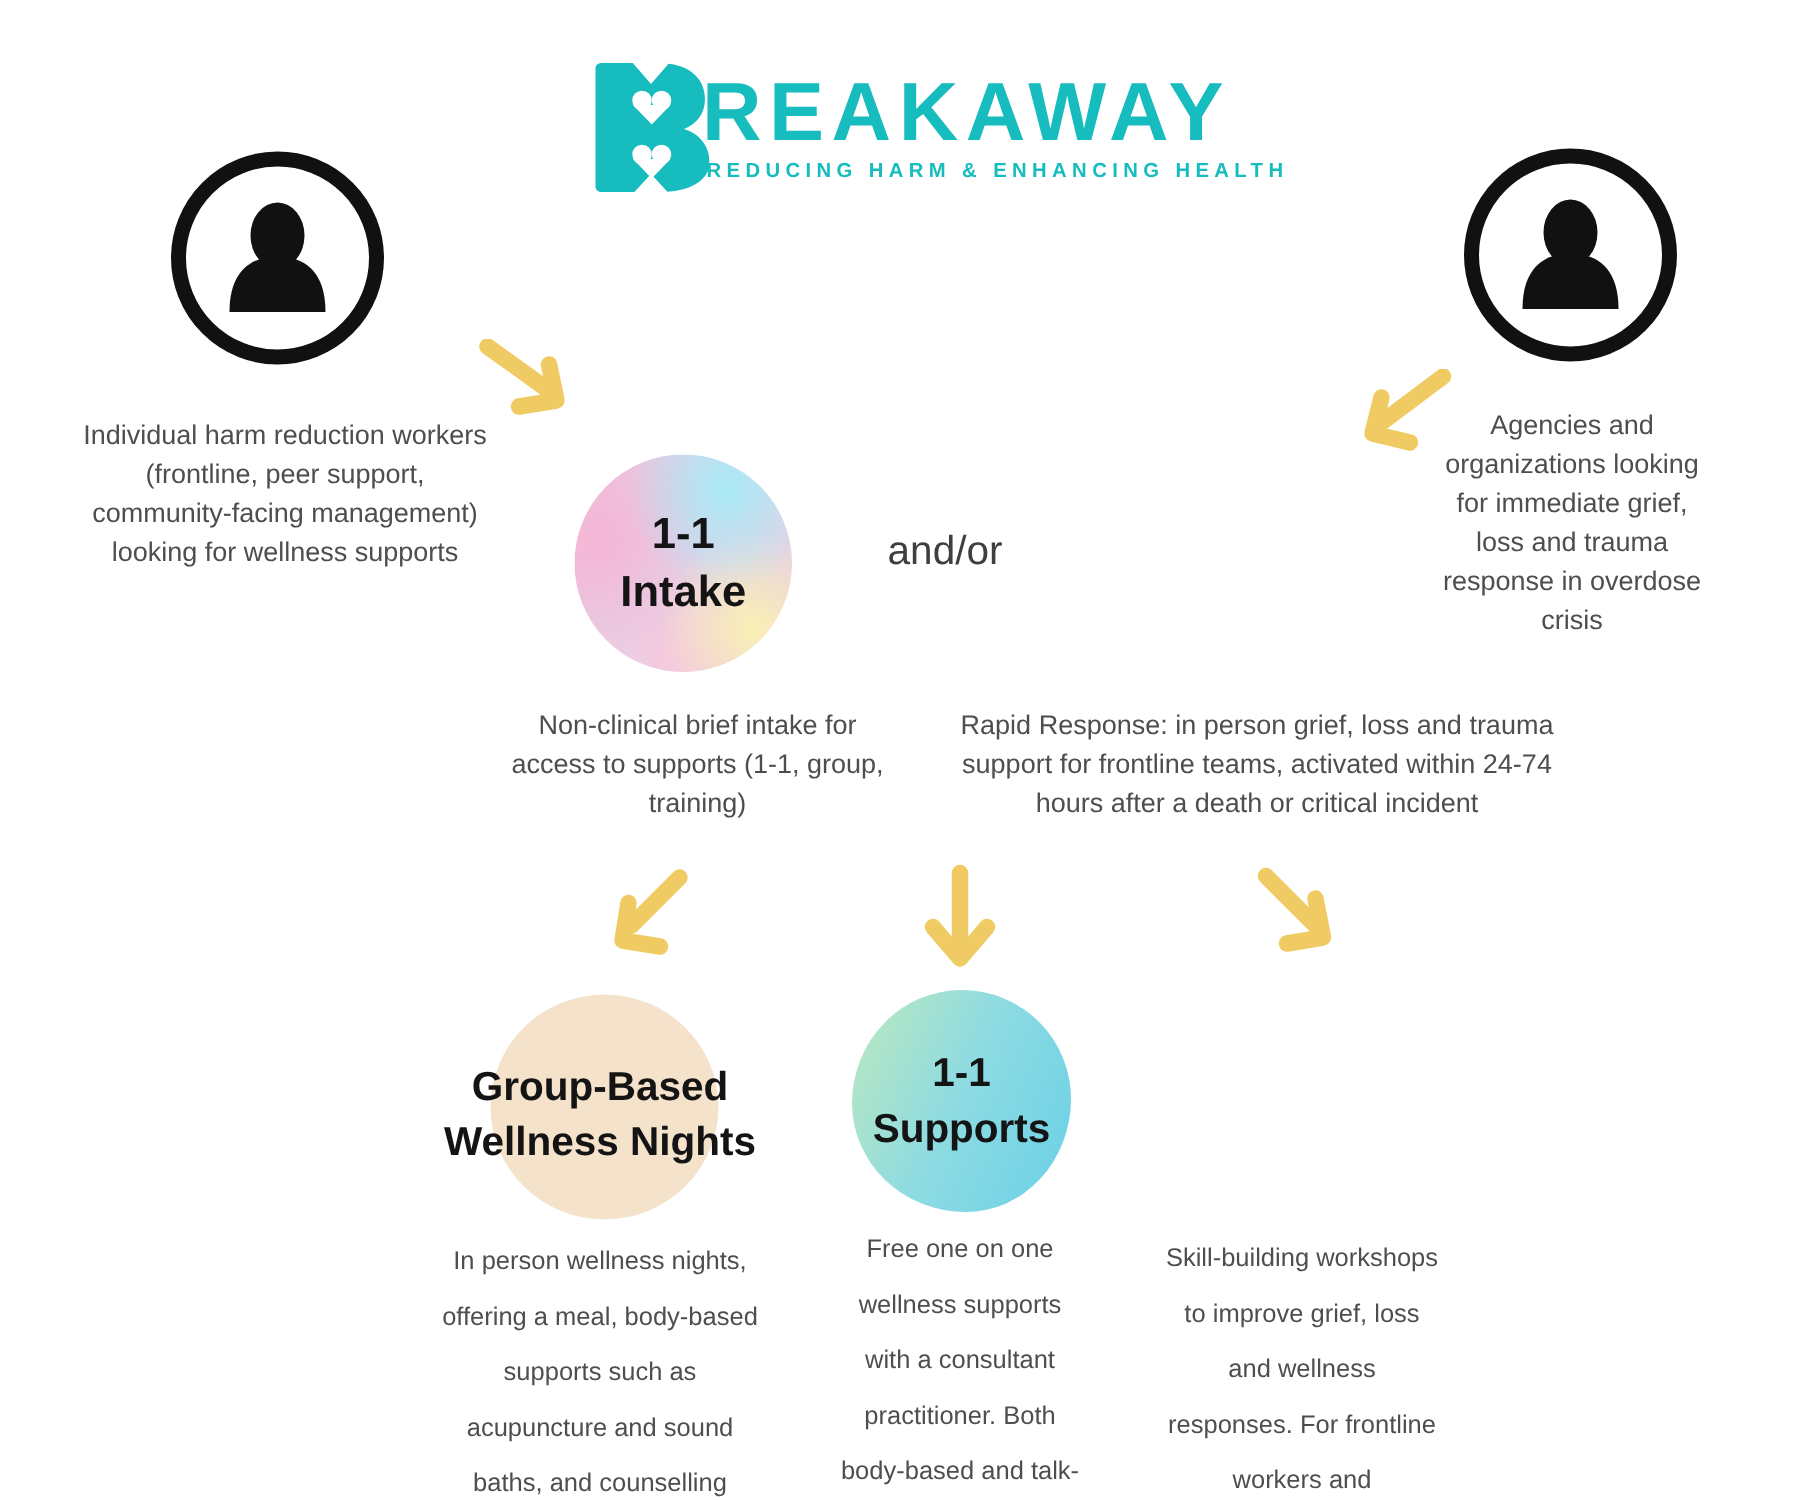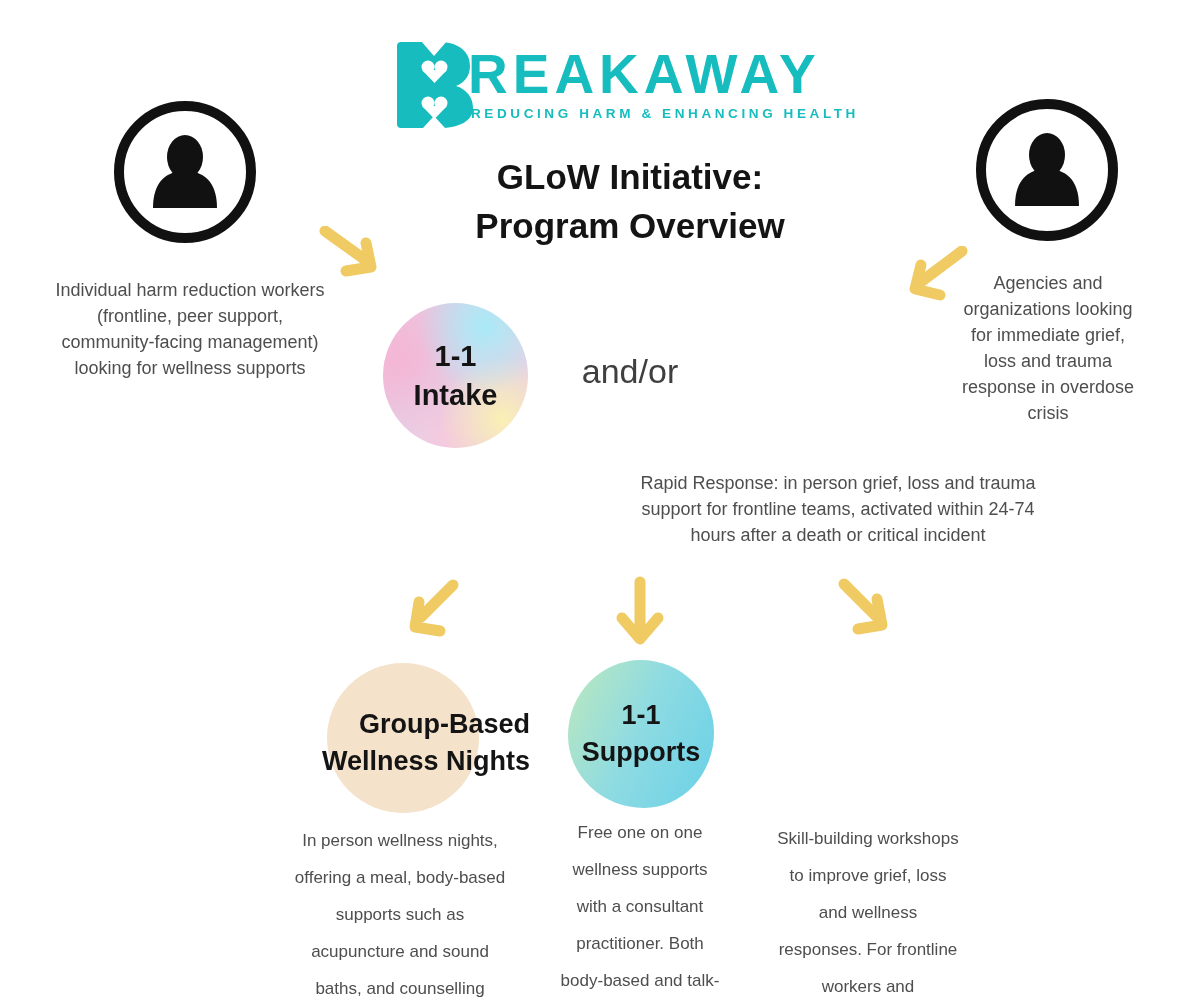--- a/index.html
+++ b/index.html
@@ -57,41 +57,41 @@
     background:
       radial-gradient(circle at 70% 16%, #a9e9f6 0%, rgba(169,233,246,0) 42%),
       radial-gradient(circle at 82% 80%, #faf0b4 0%, rgba(250,240,180,0) 38%),
       radial-gradient(circle at 12% 40%, #f5b6d5 0%, rgba(245,182,213,0) 52%),
       radial-gradient(circle at 45% 92%, #f6c8de 0%, rgba(246,200,222,0) 45%),
       linear-gradient(120deg,#f3bcd9 0%,#dcd6ea 48%,#f2cde0 100%);
     font-size:29px;line-height:39px;
   }
   .connector{
     left:565px;top:352px;width:130px;
-    font-size:34px;color:#3f3f3f;
+    font-size:27px;color:#3f3f3f;
   }
   .glow-circle{
     left:740px;top:295px;width:170px;height:166px;
     border-radius:49% 51% 50% 50% / 51% 49% 51% 49%;
     background:radial-gradient(circle at 50% 45%,
       var(--glow-orange-inner) 0%, #f37022 55%, var(--glow-orange-outer) 100%);
     font-size:28px;line-height:38px;
   }
   .entry-desc{font-size:18px;line-height:26px;color:var(--body-gray);}
   .entry-desc.intake{left:315px;top:470px;width:300px;}
   .entry-desc.glow{left:608px;top:470px;width:460px;}
 
   
   .beige-circle{
     left:327px;top:663px;width:152px;height:150px;border-radius:50%;
     background:var(--beige);
   }
   .group-label{
     left:270px;top:706px;width:260px;
-    font-size:27px;font-weight:700;line-height:37px;color:var(--ink);text-align:right;
+    font-size:27px;font-weight:700;line-height:37px;color:var(--ink);
   }
   .supports-circle{
     left:568px;top:660px;width:146px;height:148px;
     border-radius:50% 50% 48% 52% / 51% 49% 51% 49%;
     background:linear-gradient(115deg,var(--mint) 4%,#8edbe2 48%,var(--aqua) 92%);
     font-size:27px;line-height:37px;
   }
   .training-blob{
     left:796px;top:656px;width:166px;height:156px;
     border-radius:53% 47% 52% 48% / 55% 52% 48% 45%;
@@ -147,22 +147,20 @@
     </svg>
   </div>
   <div class="abs persona-icon right">
     <svg class="person-svg" width="144" height="144" viewBox="0 0 144 144">
       <circle cx="72" cy="72" r="66"></circle>
       <ellipse class="fig" cx="72" cy="57" rx="18" ry="22"></ellipse>
       <path class="fig" d="M40,108 C40,80 55,71 72,71 C89,71 104,80 104,108 Z"></path>
     </svg>
   </div>
 
-  <div class="abs page-title center pre">GLoW Initiative:
-Program Overview</div>
 
   <div class="abs persona-desc right center pre">Agencies and
 organizations looking
 for immediate grief,
 loss and trauma
 response in overdose
 crisis</div>
   <div class="abs persona-desc left center pre">Individual harm reduction workers
 (frontline, peer support,
 community-facing management)
@@ -178,20 +176,23 @@
     <svg width="74" height="62" viewBox="0 0 74 62">
         <path d="M66,5 L26,35"></path>
         <path d="M44,49 L19,43 L25,19"></path>
       </svg>
   </div>
 
   <div class="abs node intake-circle center pre">1-1
 Intake</div>
   <div class="abs connector center">and/or</div>
 
+  <div class="abs entry-desc intake center pre">Non-clinical brief intake for
+access to supports (1-1, group,
+training)</div>
   <div class="abs entry-desc glow center pre">Rapid Response: in person grief, loss and trauma
 support for frontline teams, activated within 24-74
 hours after a death or critical incident</div>
 
   <div class="abs arrow bl">
     <svg width="58" height="68" viewBox="0 0 58 68">
         <path d="M51,7 L19,39"></path>
         <path d="M38,53 L13,49 L17,24"></path>
       </svg>
   </div>

